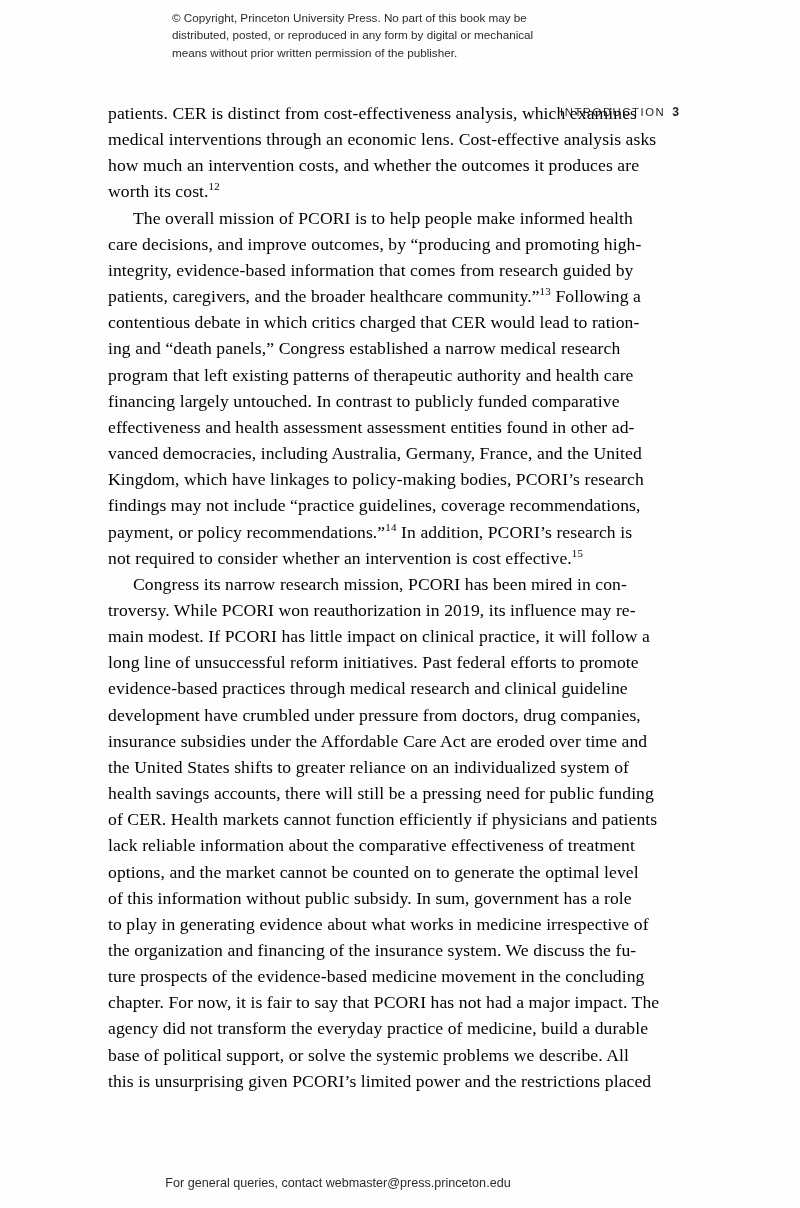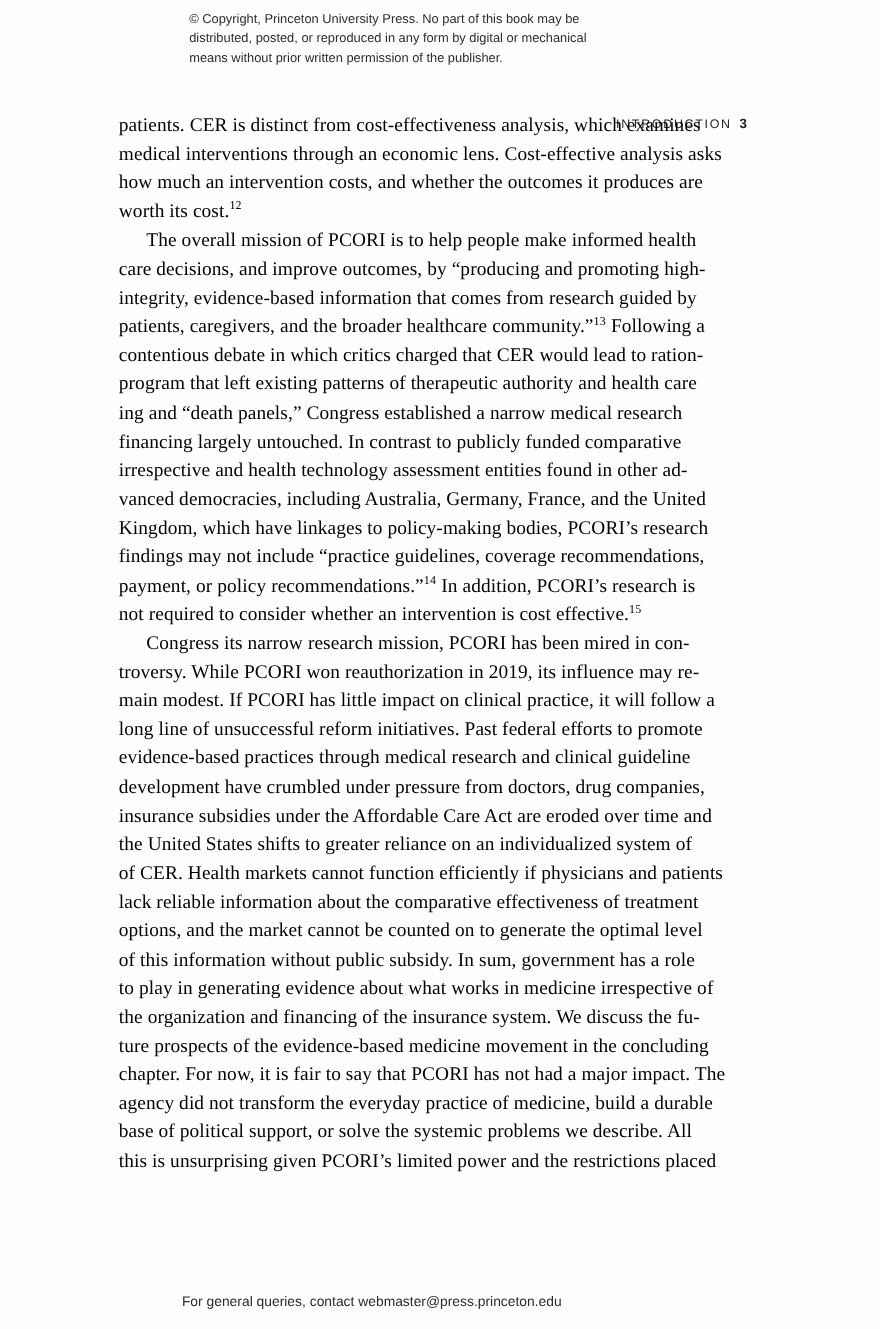--- a/index.html
+++ b/index.html
@@ -122,39 +122,40 @@
         <span class="ln">medical interventions through an economic lens. Cost-effective analysis asks</span>
         <span class="ln">how much an intervention costs, and whether the outcomes it produces are</span>
         <span class="ln">worth its cost.<sup class="fn">12</sup></span>
       </p>
     <p class="para">
         <span class="ln indent">The overall mission of PCORI is to help people make informed health</span>
         <span class="ln">care decisions, and improve outcomes, by “producing and promoting high-</span>
         <span class="ln">integrity, evidence-based information that comes from research guided by</span>
         <span class="ln">patients, caregivers, and the broader healthcare community.”<sup class="fn">13</sup> Following a</span>
         <span class="ln">contentious debate in which critics charged that CER would lead to ration-</span>
+        <span class="ln">ing and “death panels,” Congress established a narrow medical research</span>
         <span class="ln">program that left existing patterns of therapeutic authority and health care</span>
-        <span class="ln">ing and “death panels,” Congress established a narrow medical research</span>
         <span class="ln">financing largely untouched. In contrast to publicly funded comparative</span>
-        <span class="ln">irrespective and health technology assessment entities found in other ad-</span>
+        <span class="ln">effectiveness and health assessment assessment entities found in other ad-</span>
         <span class="ln">vanced democracies, including Australia, Germany, France, and the United</span>
         <span class="ln">Kingdom, which have linkages to policy-making bodies, PCORI’s research</span>
         <span class="ln">findings may not include “practice guidelines, coverage recommendations,</span>
         <span class="ln">payment, or policy recommendations.”<sup class="fn">14</sup> In addition, PCORI’s research is</span>
         <span class="ln">not required to consider whether an intervention is cost effective.<sup class="fn">15</sup></span>
       </p>
     <p class="para">
         <span class="ln indent">Congress its narrow research mission, PCORI has been mired in con-</span>
         <span class="ln">troversy. While PCORI won reauthorization in 2019, its influence may re-</span>
         <span class="ln">main modest. If PCORI has little impact on clinical practice, it will follow a</span>
         <span class="ln">long line of unsuccessful reform initiatives. Past federal efforts to promote</span>
         <span class="ln">evidence-based practices through medical research and clinical guideline</span>
         <span class="ln">development have crumbled under pressure from doctors, drug companies,</span>
         <span class="ln">insurance subsidies under the Affordable Care Act are eroded over time and</span>
         <span class="ln">the United States shifts to greater reliance on an individualized system of</span>
+        <span class="ln">health savings accounts, there will still be a pressing need for public funding</span>
         <span class="ln">of CER. Health markets cannot function efficiently if physicians and patients</span>
         <span class="ln">lack reliable information about the comparative effectiveness of treatment</span>
         <span class="ln">options, and the market cannot be counted on to generate the optimal level</span>
         <span class="ln">of this information without public subsidy. In sum, government has a role</span>
         <span class="ln">to play in generating evidence about what works in medicine irrespective of</span>
         <span class="ln">the organization and financing of the insurance system. We discuss the fu-</span>
         <span class="ln">ture prospects of the evidence-based medicine movement in the concluding</span>
         <span class="ln">chapter. For now, it is fair to say that PCORI has not had a major impact. The</span>
         <span class="ln">agency did not transform the everyday practice of medicine, build a durable</span>
         <span class="ln">base of political support, or solve the systemic problems we describe. All</span>

